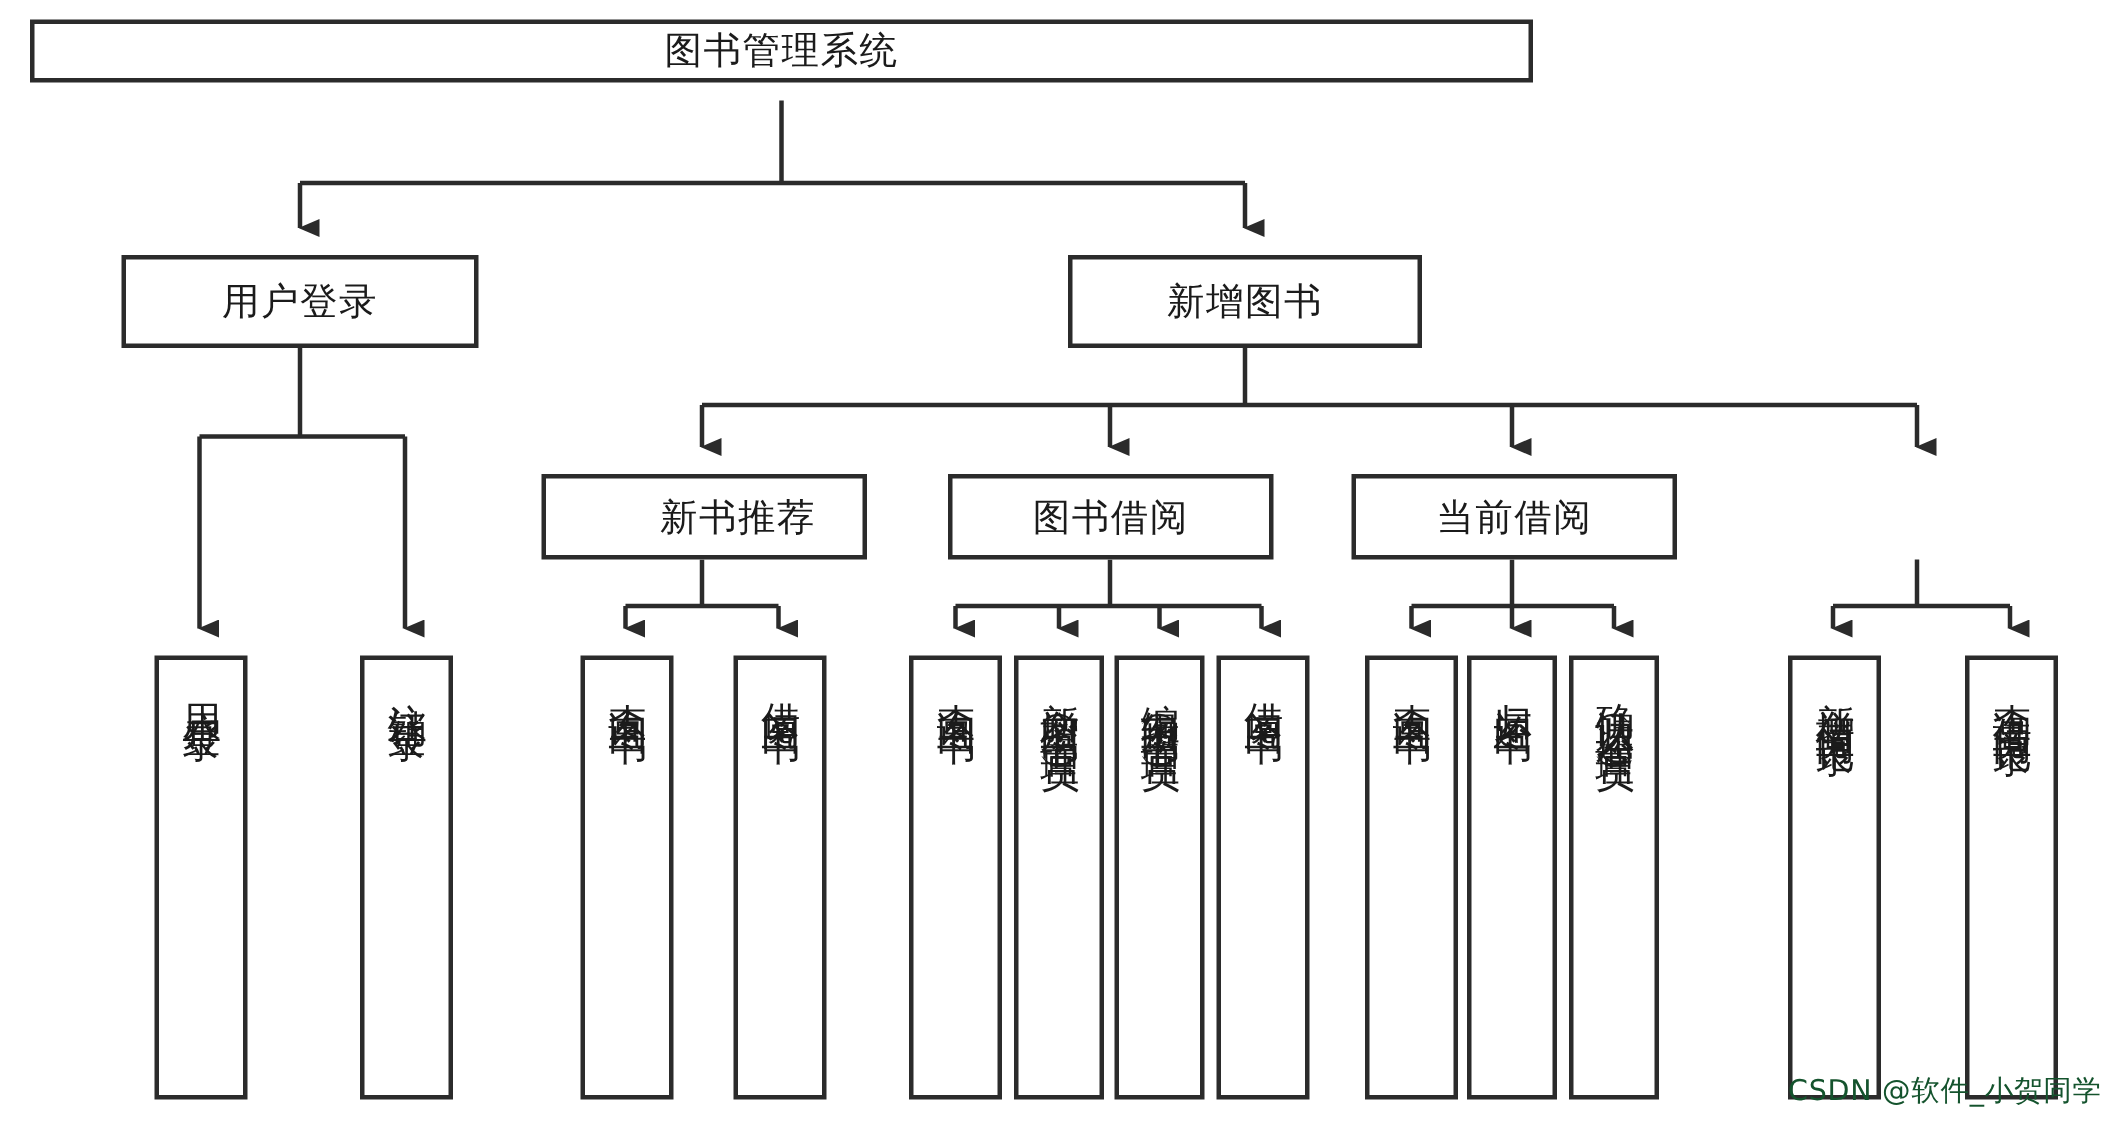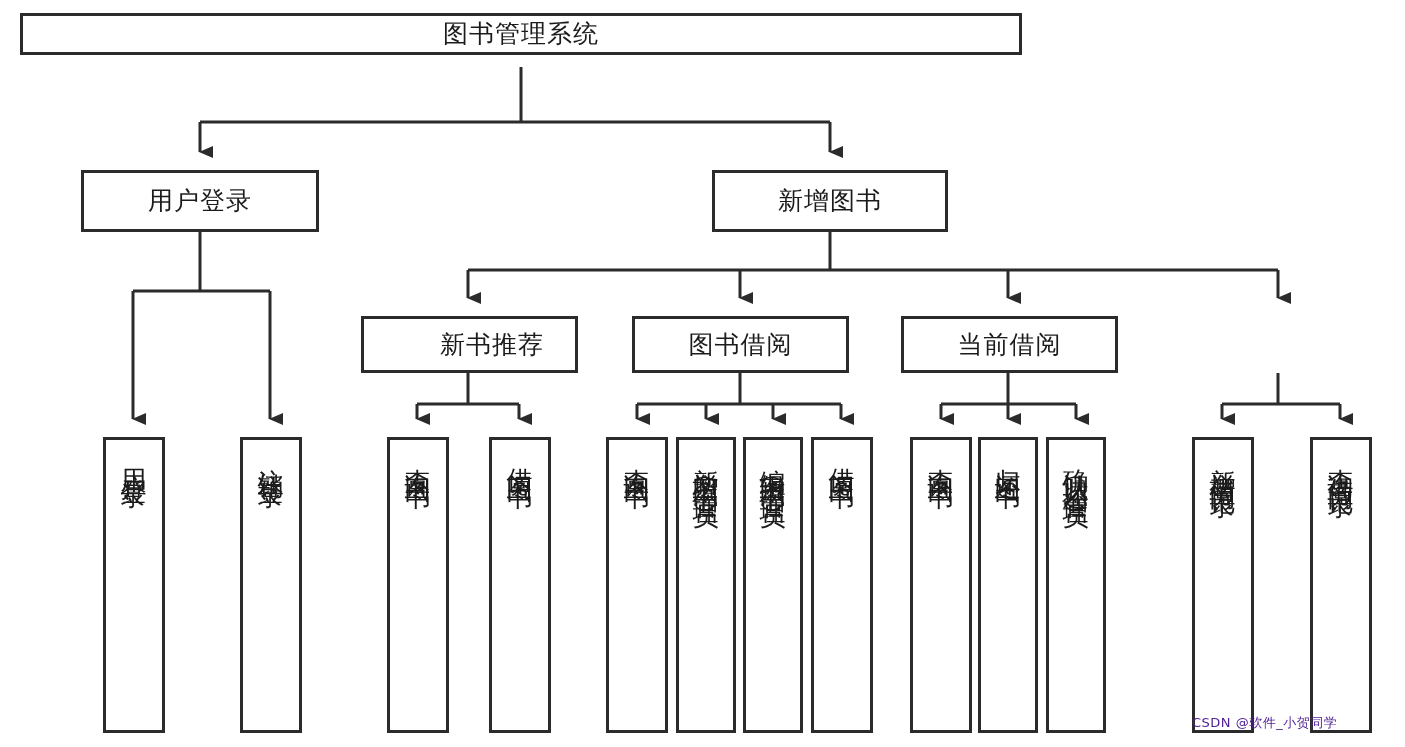--- a/index.html
+++ b/index.html
@@ -58,22 +58,22 @@
   .node.vert .label {
     writing-mode: vertical-rl;
     text-orientation: upright;
     font-size: 26px;
     line-height: 1.0;
     letter-spacing: 5px;
     white-space: nowrap;
   }
   .watermark {
     position: absolute;
-    color: #4c1d95;
-    font-size: 13px;
+    color: #14532d;
+    font-size: 19px;
     white-space: nowrap;
     letter-spacing: 0.5px;
   }
 </style>
 </head>
 <body>
 
 <div id="canvas">
 
   <svg class="edges" viewBox="0 0 1405 747" xmlns="http://www.w3.org/2000/svg">

